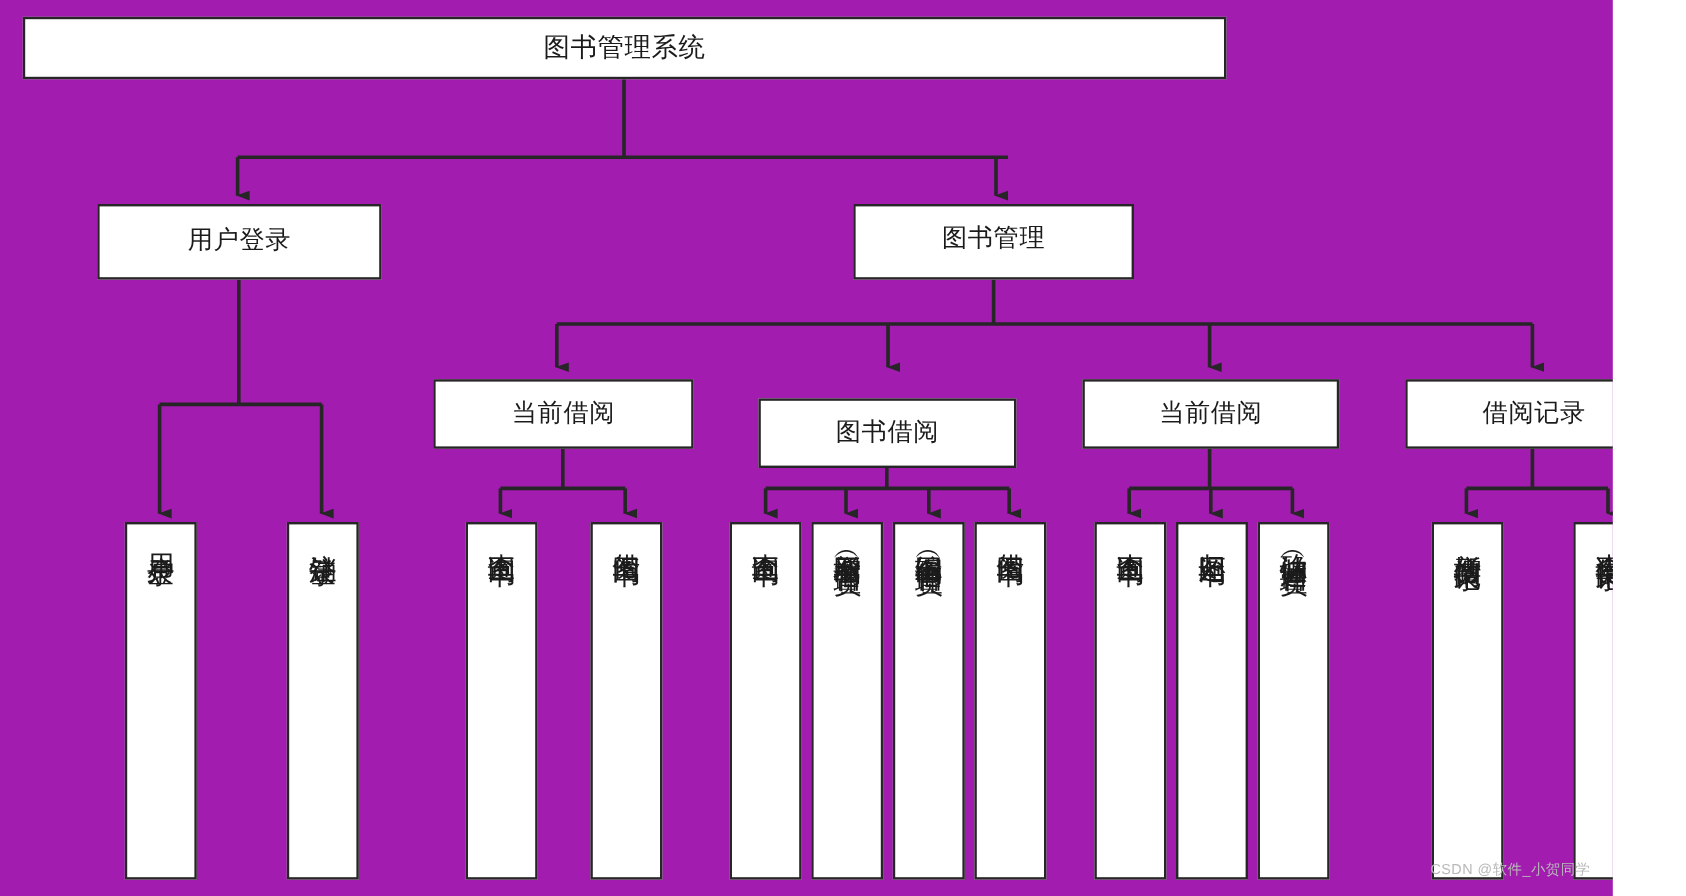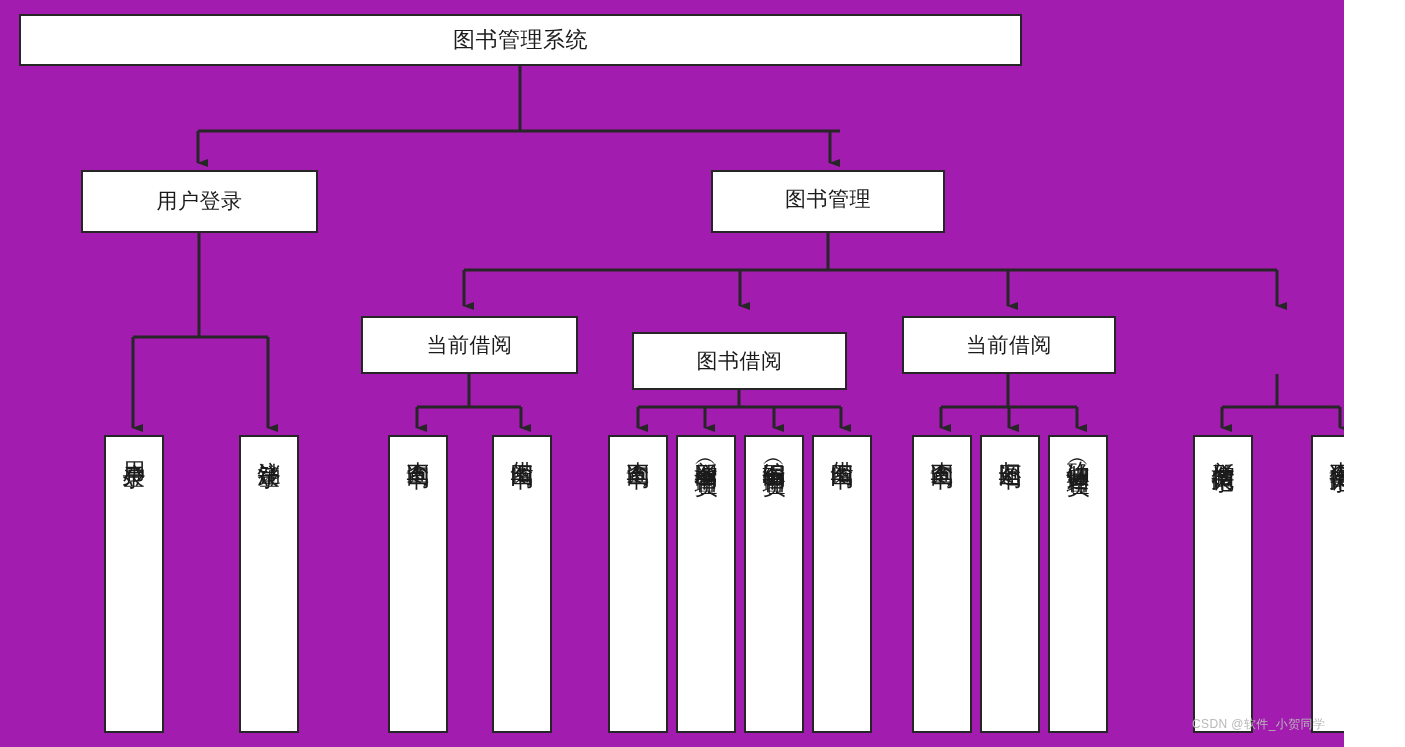--- a/index.html
+++ b/index.html
@@ -143,20 +143,23 @@
   </div>
 
   <div class="node horizontal" style="left:632px; top:332px; width:215px; height:58px;">
     <span class="node-label">图书借阅</span>
   </div>
 
   <div class="node horizontal" style="left:902px; top:316px; width:214px; height:58px;">
     <span class="node-label">当前借阅</span>
   </div>
 
+  <div class="node horizontal" style="left:1171px; top:316px; width:215px; height:58px;">
+    <span class="node-label">借阅记录</span>
+  </div>
 
   <div class="node vertical" style="left:104px; top:435px; width:60px; height:298px;">
     <span class="node-label">用户登录</span>
   </div>
 
   <div class="node vertical" style="left:239px; top:435px; width:60px; height:298px;">
     <span class="node-label">注销登录</span>
   </div>
 
   <div class="node vertical" style="left:388px; top:435px; width:60px; height:298px;">

